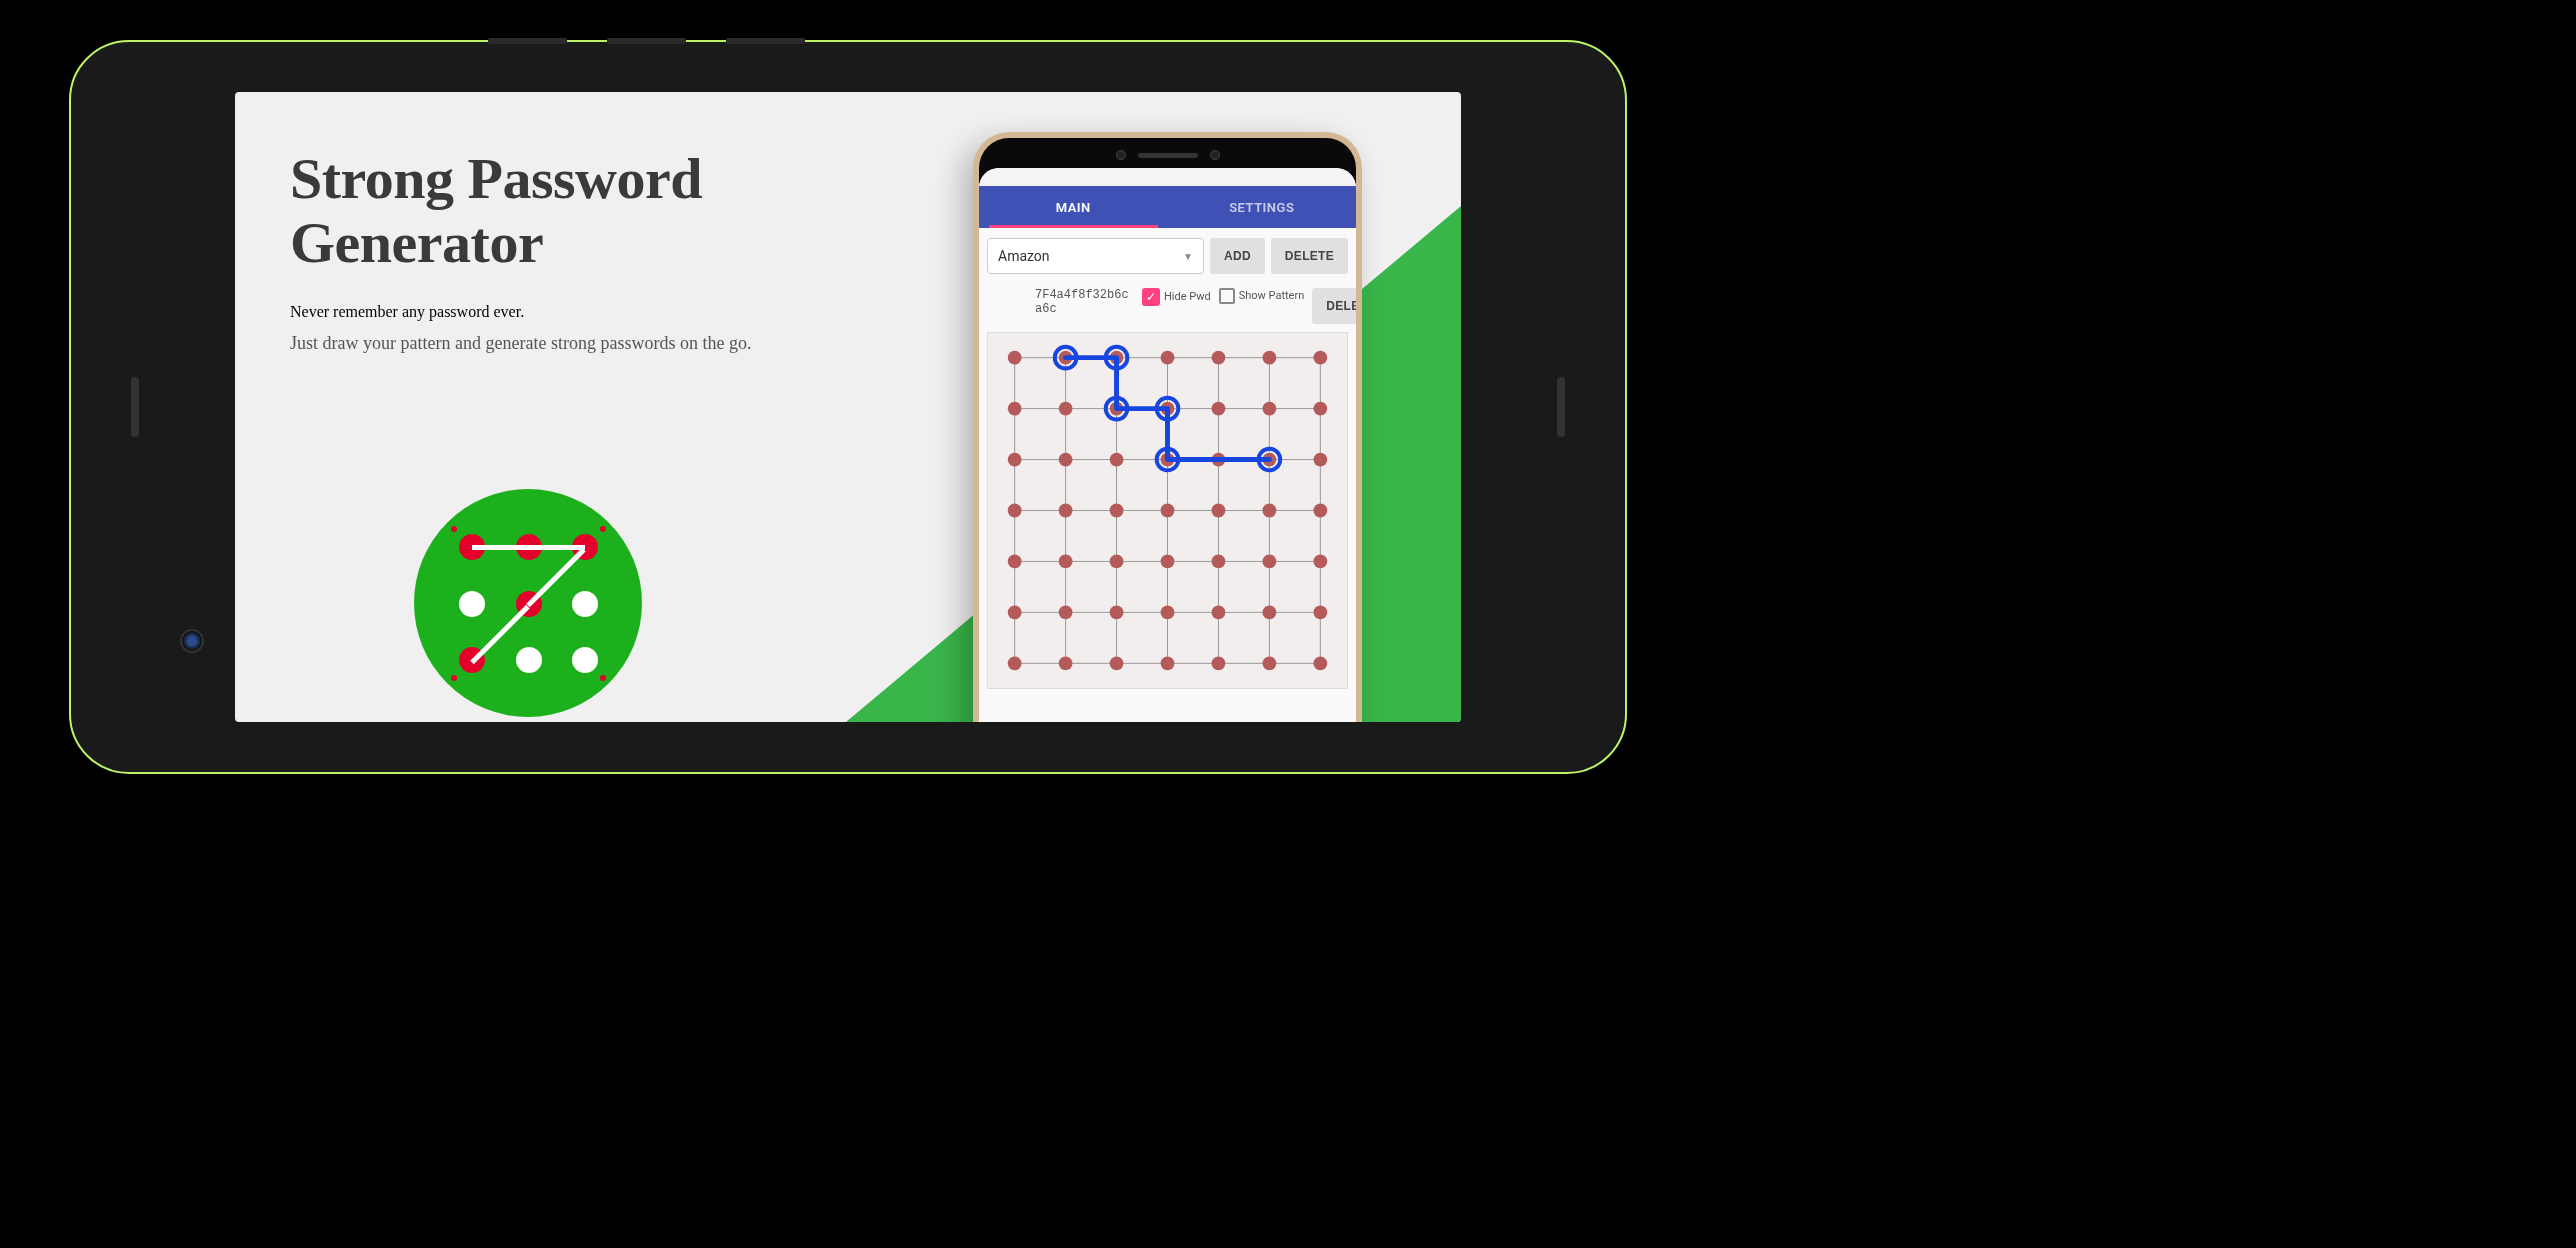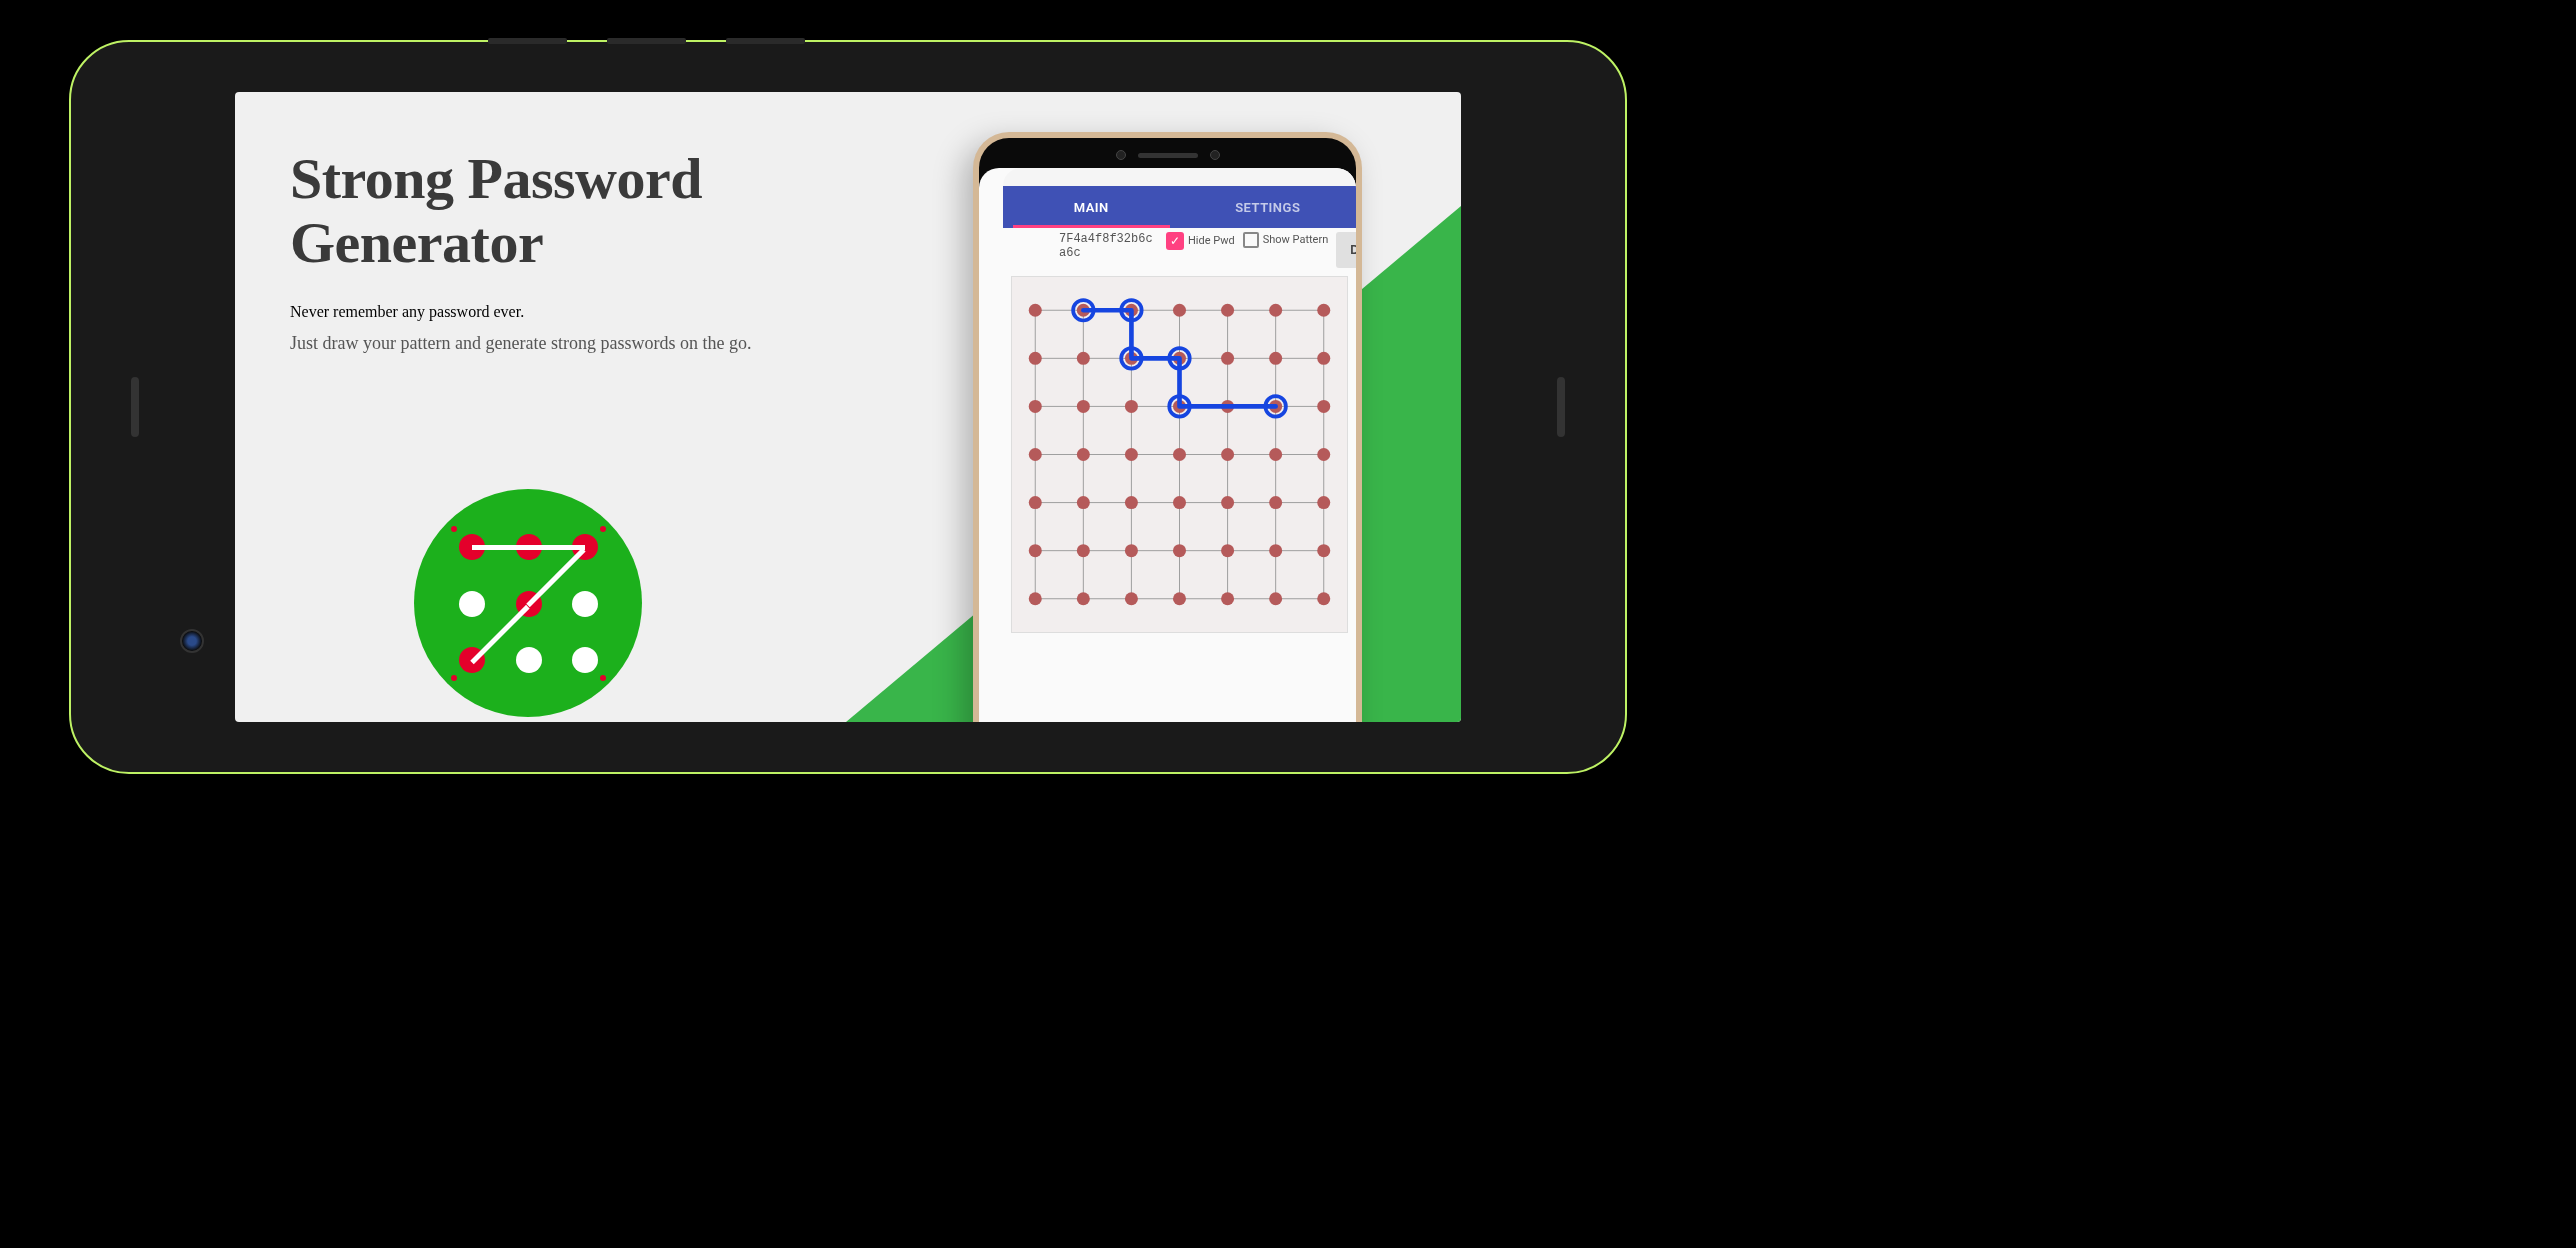--- a/index.html
+++ b/index.html
@@ -200,21 +200,20 @@
     border-radius: 50%;
     border: 1px solid #444;
   }
   .inner-screen {
     position: absolute;
     left: 0; right: 0;
     top: 30px; bottom: 0;
     background: #fafafa;
     border-radius: 20px 20px 0 0;
     overflow: hidden;
-    padding-left: 24px;
   }
   .status-bar {
     height: 18px;
     background: #f5f5f5;
     border-radius: 20px 20px 0 0;
   }
   .tab-bar {
     display: flex;
     background: #3f51b5;
     height: 42px;
@@ -385,20 +384,28 @@
           <div class="inner-cam"></div>
         </div>
         <div class="inner-screen">
           <div class="status-bar"></div>
 
           <div class="tab-bar">
             <div class="tab active">MAIN</div>
             <div class="tab">SETTINGS</div>
           </div>
 
+          <div class="controls-row">
+            <div class="dropdown">
+              <span>Amazon</span>
+              <span class="caret">▼</span>
+            </div>
+            <button class="btn">ADD</button>
+            <button class="btn">DELETE</button>
+          </div>
 
           <div class="result-row">
             <div class="pwd-text">7F4a4f8f32b6ca6c</div>
             <div class="chk-group">
               <div class="pink-check">✓</div>
               <span class="chk-label">Hide Pwd</span>
             </div>
             <div class="chk-group">
               <div class="empty-check"></div>
               <span class="chk-label">Show Pattern</span>

